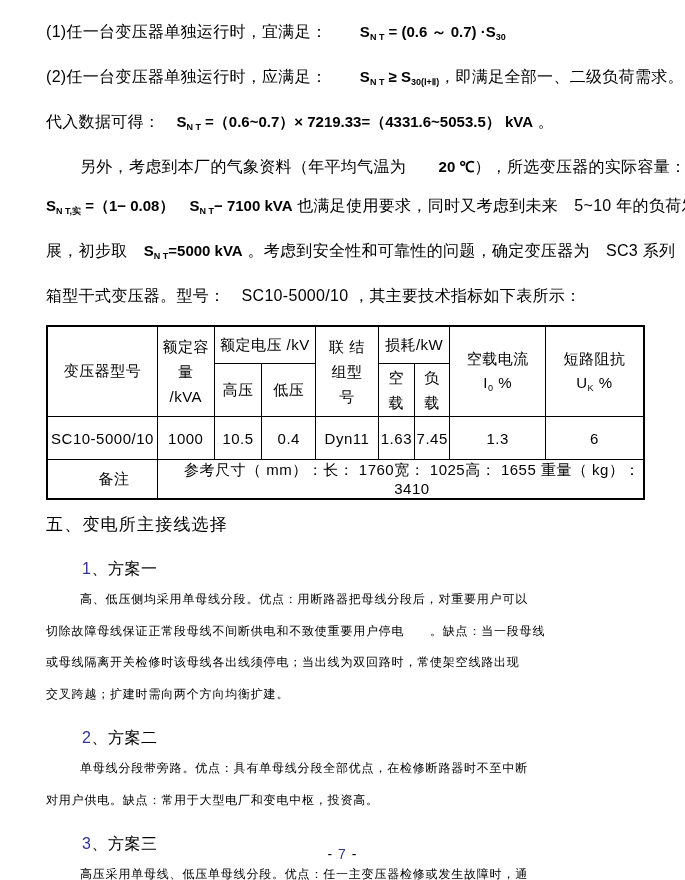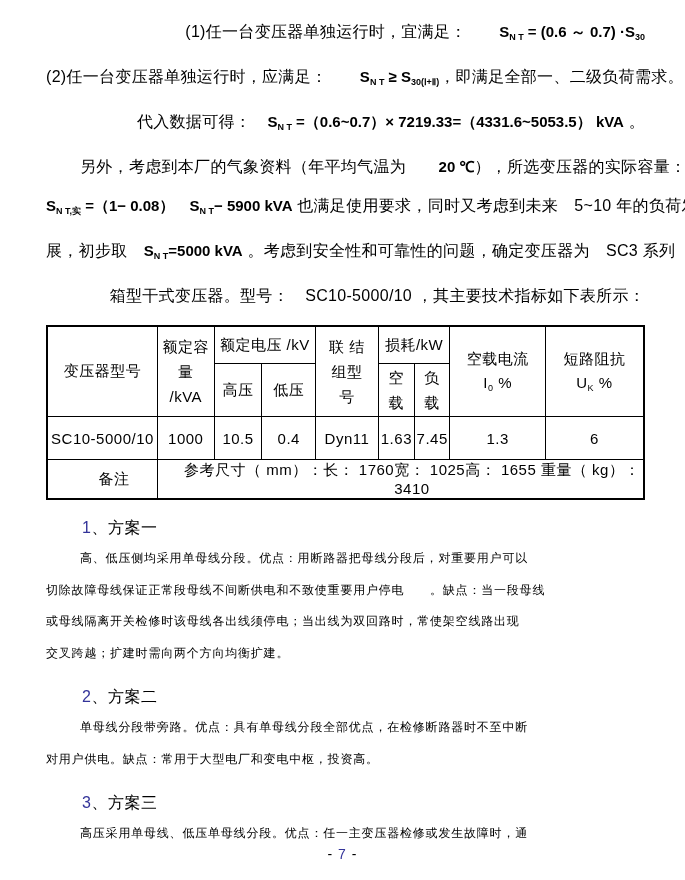--- a/index.html
+++ b/index.html
@@ -1,18 +1,18 @@
 <!DOCTYPE html>
 <html><head>
 <meta charset="utf-8">
 <style>
   html,body{margin:0;padding:0;background:#ffffff;}
   body{width:685px;height:880px;font-family:"Liberation Sans",sans-serif;color:#000;}
   .page{position:relative;width:685px;height:880px;box-sizing:border-box;padding:12px 40px 0 46px;overflow:hidden;background:#fff;}
-  .fpara{font-size:16px;line-height:39px;margin:0;letter-spacing:0.3px;white-space:nowrap;text-align:right;}
+  .fpara{font-size:16px;line-height:39px;margin:0;letter-spacing:0.3px;white-space:nowrap;}
   .f{font-weight:600;font-size:15px;letter-spacing:0;font-family:"Liberation Sans",sans-serif;}
   .fsub{font-weight:600;font-size:9px;letter-spacing:0;vertical-align:-3px;}
   .indent{text-indent:34px;}
   table.spec{width:100%;border-collapse:collapse;table-layout:fixed;margin-top:10px;border:2px solid #000;}
   table.spec td{border:1.5px solid #000;text-align:center;vertical-align:middle;font-size:15px;padding:1px 2px;overflow:hidden;letter-spacing:0.5px;}
   .ml{white-space:pre-line;line-height:25px;}
   tr.hrow1 td{height:34px;}
   tr.hrow2 td{height:50px;}
   tr.drow td{height:40px;}
   tr.nrow td{height:33px;padding-left:25px;}
@@ -30,21 +30,21 @@
 <div class="page">
 
   <p class="fpara"><span>(1)任一台变压器单独运行时，宜满足：　　</span><span class="f">S</span><span class="fsub">N T</span><span class="f"> = (0.6 ～ 0.7)  ·</span><span class="f">S</span><span class="fsub">30</span></p>
 
   <p class="fpara"><span>(2)任一台变压器单独运行时，应满足：　　</span><span class="f">S</span><span class="fsub">N T</span><span class="f"> ≥ S</span><span class="fsub">30(Ⅰ+Ⅱ)</span><span>，即满足全部一、二级负荷需求。</span></p>
 
   <p class="fpara"><span>代入数据可得：　</span><span class="f">S</span><span class="fsub">N T</span><span class="f"> =（0.6~0.7）× 7219.33=（4331.6~5053.5） kVA</span><span> 。</span></p>
 
   <p class="fpara indent"><span>另外，考虑到本厂的气象资料（年平均气温为　　</span><span class="f">20 ℃</span><span>），所选变压器的实际容量：</span></p>
 
-  <p class="fpara"><span class="f">S</span><span class="fsub">N T,实</span><span class="f"> =（1− 0.08）　</span><span class="f">S</span><span class="fsub">N T</span><span class="f">− 5900 kVA</span><span> 也满足使用要求，同时又考虑到未来　5~10 年的负荷发</span></p>
+  <p class="fpara"><span class="f">S</span><span class="fsub">N T,实</span><span class="f"> =（1− 0.08）　</span><span class="f">S</span><span class="fsub">N T</span><span class="f">− 7100 kVA</span><span> 也满足使用要求，同时又考虑到未来　5~10 年的负荷发</span></p>
 
   <p class="fpara"><span>展，初步取　</span><span class="f">S</span><span class="fsub">N T</span><span class="f">=5000 kVA</span><span> 。考虑到安全性和可靠性的问题，确定变压器为　SC3 系列</span></p>
 
   <p class="fpara"><span>箱型干式变压器。型号：　SC10-5000/10 ，其主要技术指标如下表所示：</span></p>
 
   <table class="spec">
     <colgroup>
       <col style="width:18.5%">
         <col style="width:9.5%">
         <col style="width:8%">
@@ -94,20 +94,21 @@
       <td>1.3</td>
       <td>6</td>
     </tr>
     <tr class="nrow">
       <td>备注</td>
       <td colspan="8">参考尺寸（ mm）：长： 1760宽： 1025高： 1655 重量（ kg）： 3410</td>
     </tr>
   </tbody>
     </table>
 
+  <div class="sec-heading">五、变电所主接线选择</div>
 
   <div class="scheme-title"><span class="blue">1</span><span>、方案一</span></div>
   <div class="bodyline indent">高、低压侧均采用单母线分段。优点：用断路器把母线分段后，对重要用户可以</div>
   <div class="bodyline">切除故障母线保证正常段母线不间断供电和不致使重要用户停电　　。缺点：当一段母线</div>
   <div class="bodyline">或母线隔离开关检修时该母线各出线须停电；当出线为双回路时，常使架空线路出现</div>
   <div class="bodyline">交叉跨越；扩建时需向两个方向均衡扩建。</div>
 
   <div class="scheme-title"><span class="blue">2</span><span>、方案二</span></div>
   <div class="bodyline indent">单母线分段带旁路。优点：具有单母线分段全部优点，在检修断路器时不至中断</div>
   <div class="bodyline">对用户供电。缺点：常用于大型电厂和变电中枢，投资高。</div>

